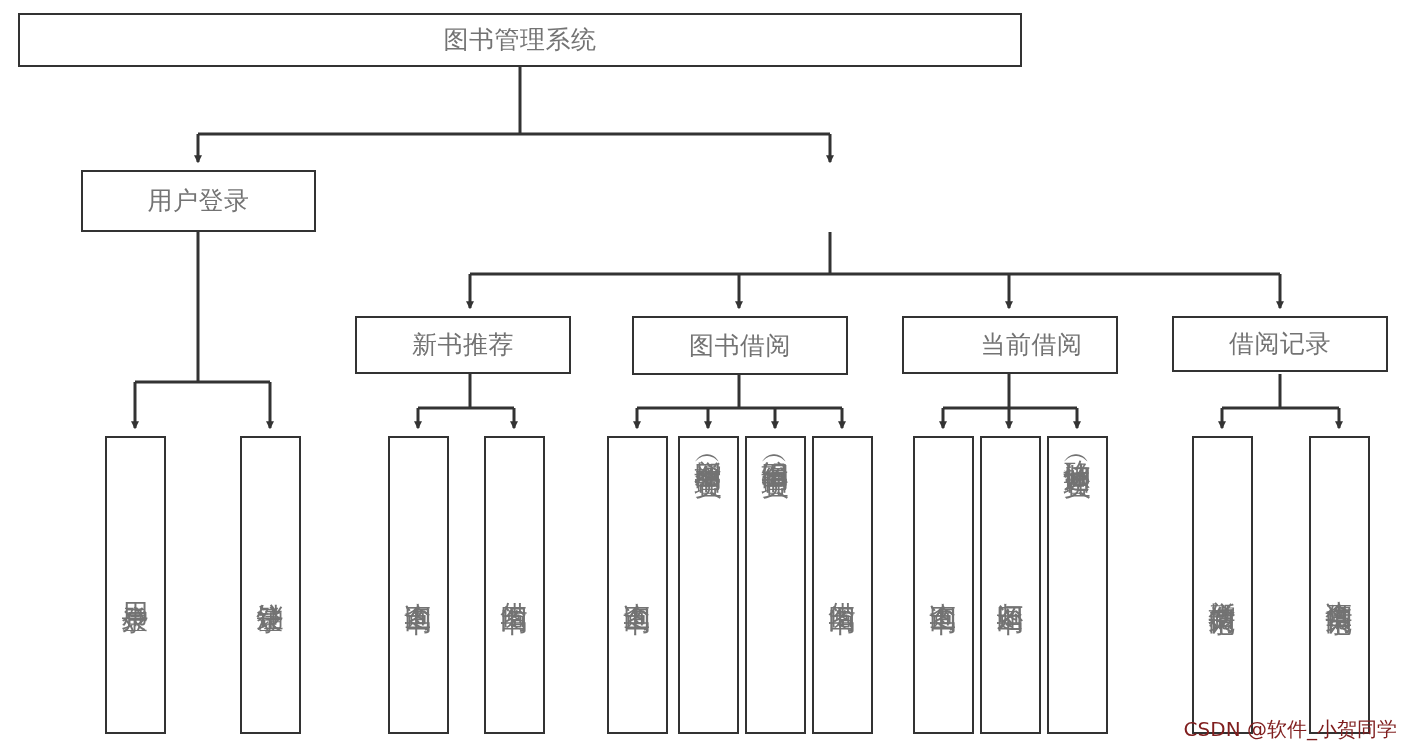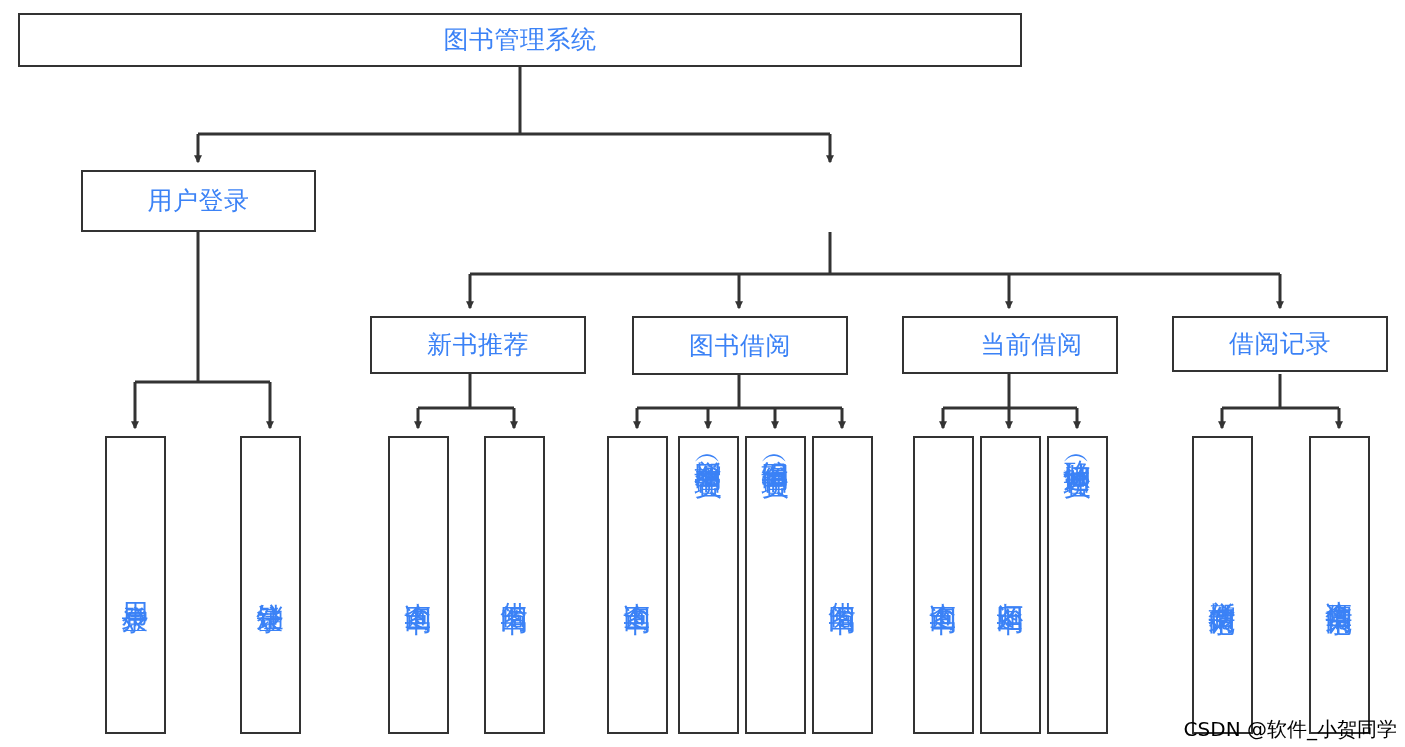--- a/index.html
+++ b/index.html
@@ -32,21 +32,21 @@
     box-sizing: border-box;
     background: #ffffff;
     border: 2.5px solid #333333;
     display: flex;
     align-items: center;
     justify-content: center;
     overflow: hidden;
   }
   .node-label {
     font-family: "DejaVu Sans", "Liberation Sans", sans-serif;
-    color: #3b82f6;
+    color: #737373;
     line-height: 1.02;
     text-align: center;
     white-space: nowrap;
   }
   .node-box.horizontal .node-label {
     font-size: 25px;
     letter-spacing: 0.5px;
   }
   .node-box.vertical {
     align-items: flex-start;
@@ -62,21 +62,21 @@
   }
   .node-box.vertical.centered {
     align-items: center;
   }
   .watermark {
     position: absolute;
     right: 8px;
     bottom: 4px;
     font-family: "DejaVu Sans", "Liberation Sans", sans-serif;
     font-size: 20px;
-    color: #000000;
+    color: #7f1d1d;
     white-space: nowrap;
     pointer-events: none;
   }
 </style>
 </head>
 <body>
 
 <div id="diagram-root">
 
   <svg class="diagram-svg" viewBox="0 0 1405 747">
@@ -147,21 +147,21 @@
   </svg>
 
   <div class="node-box horizontal" style="left:18px; top:13px; width:1004px; height:54px;">
     <span class="node-label">图书管理系统</span>
   </div>
 
   <div class="node-box horizontal" style="left:81px; top:170px; width:235px; height:62px;">
     <span class="node-label">用户登录</span>
   </div>
 
-  <div class="node-box horizontal" style="left:370px; top:316px; width:216px; height:58px;">
+  <div class="node-box horizontal" style="left:355px; top:316px; width:216px; height:58px;">
     <span class="node-label">新书推荐</span>
   </div>
   <div class="node-box horizontal" style="left:632px; top:316px; width:216px; height:59px;">
     <span class="node-label">图书借阅</span>
   </div>
   <div class="node-box horizontal" style="left:902px; top:316px; width:216px; height:58px;padding-left:43px;">
     <span class="node-label">当前借阅</span>
   </div>
   <div class="node-box horizontal" style="left:1172px; top:316px; width:216px; height:56px;">
     <span class="node-label">借阅记录</span>

